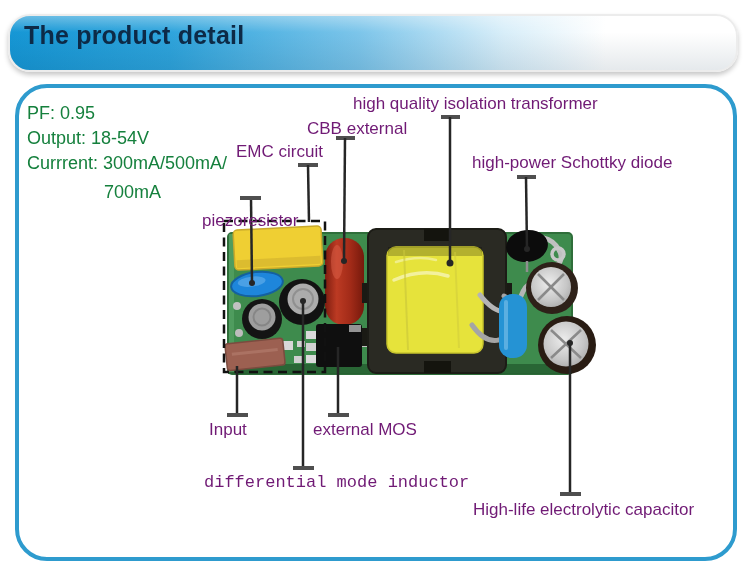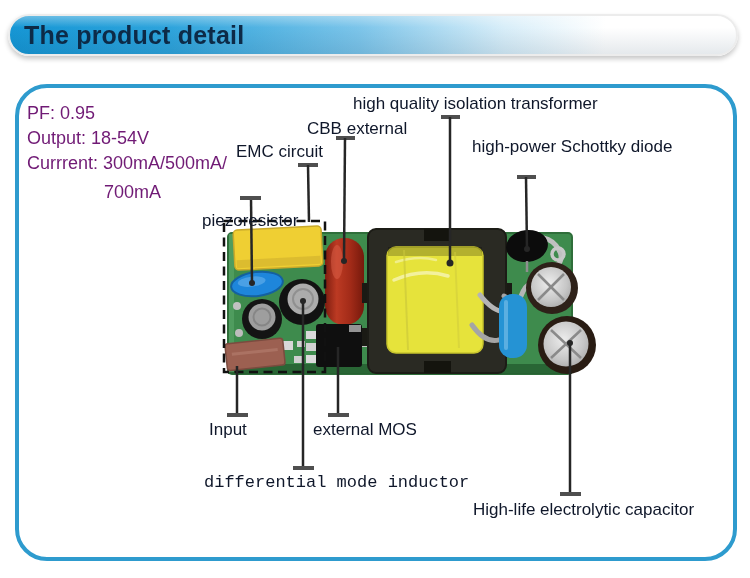--- a/index.html
+++ b/index.html
@@ -3,21 +3,21 @@
 <meta charset="utf-8">
 <style>
   html,body{margin:0;padding:0;}
   body{
     width:750px;height:578px;position:relative;overflow:hidden;
     background:#ffffff;
     font-family:"Liberation Sans", sans-serif;
   }
   
   .header-bar{
-    position:absolute;left:8px;top:14px;width:730px;height:42px;
+    position:absolute;left:8px;top:14px;width:730px;height:58px;
     border-radius:22px;
     background:
       linear-gradient(180deg, rgba(255,255,255,.35) 0%, rgba(255,255,255,0) 30%, rgba(0,40,70,.10) 100%),
       linear-gradient(90deg, #1697D5 0%, #2EA4DC 22%, #7CC5EA 48%, #D8EEF9 68%, #ffffff 82%);
     border:2px solid #ececec;
     box-shadow:0 3px 5px rgba(0,0,0,.22);
     box-sizing:border-box;
   }
   .header-title{
     display:block;
@@ -28,32 +28,32 @@
   
   .frame{
     position:absolute;left:15px;top:84px;width:722px;height:477px;
     box-sizing:border-box;
     border:4px solid #2E9BCE;border-radius:32px;
     background:#ffffff;
   }
   
   .specs{
     position:absolute;left:27px;top:101px;
-    font-size:18px;color:#701a75;line-height:25px;white-space:nowrap;
+    font-size:18px;color:#15803d;line-height:25px;white-space:nowrap;
   }
   .specs .indent{padding-left:77px;margin-top:4px;}
   
   .lbl{
-    position:absolute;font-size:17px;color:#0f172a;white-space:nowrap;line-height:18px;
+    position:absolute;font-size:17px;color:#701a75;white-space:nowrap;line-height:18px;
   }
   .lbl-transformer{left:353px;top:95px;}
   .lbl-cbb{left:307px;top:120px;}
   .lbl-emc{left:236px;top:143px;}
   .lbl-piezo{left:202px;top:176px;margin-top:36px;}
-  .lbl-schottky{left:472px;top:138px;text-align:right;}
+  .lbl-schottky{left:472px;top:154px;text-align:right;}
   .lbl-fuse{left:209px;top:421px;}
   .lbl-mos{left:313px;top:421px;}
   .lbl-inductor{left:204px;top:474px;font-family:Liberation Mono, monospace;}
   .lbl-ecap{left:473px;top:501px;}
   .board-svg{position:absolute;left:0;top:0;}
 </style>
 </head>
 <body>
 
 <div class="frame"></div>

